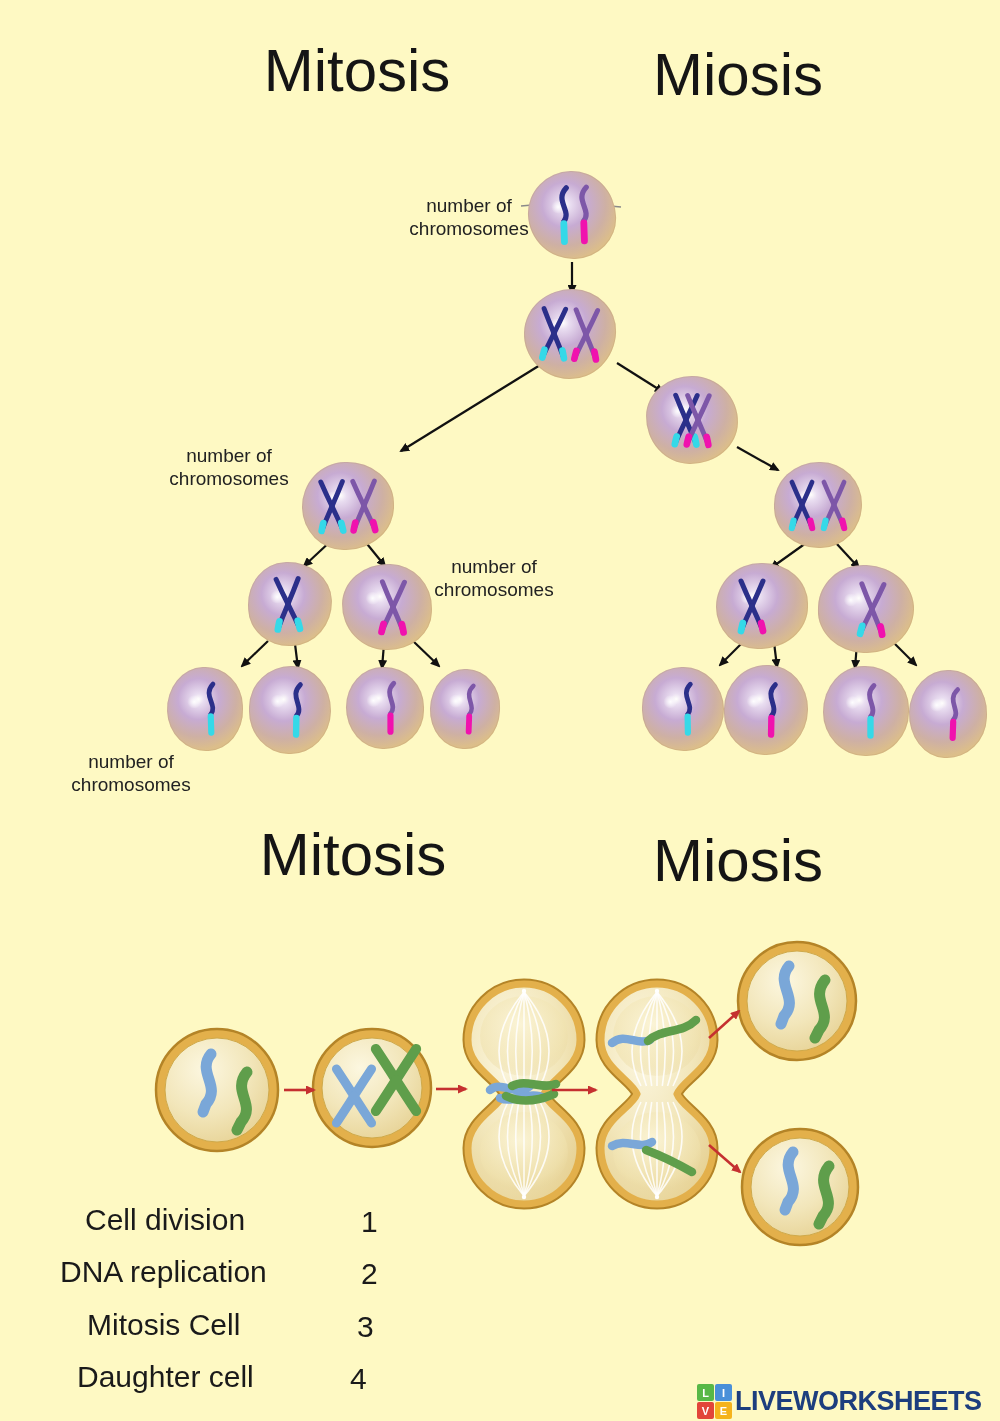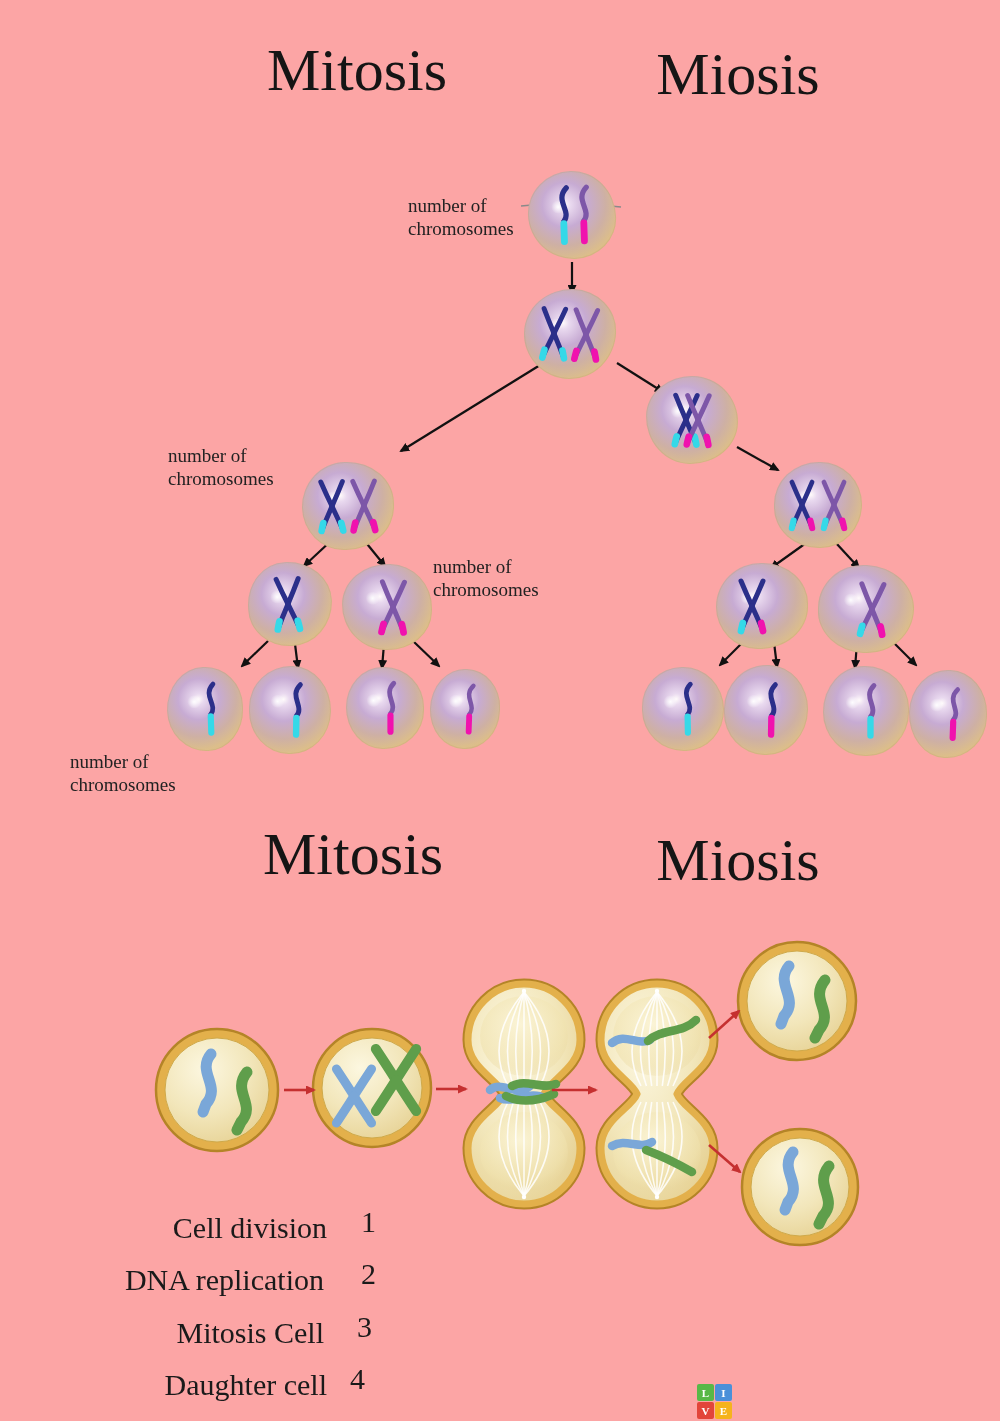--- a/index.html
+++ b/index.html
@@ -1,30 +1,30 @@
 <!DOCTYPE html>
 <html><head>
 <meta charset="utf-8">
 <style>
   html,body{margin:0;padding:0;background:#fff;}
-  .page{position:relative;width:1000px;height:1421px;background:#fca5a5;overflow:hidden;
-        font-family:Liberation Serif, serif;color:#141414;}
+  .page{position:relative;width:1000px;height:1421px;background:#fef9c3;overflow:hidden;
+        font-family:Liberation Sans, sans-serif;color:#141414;}
   .title{position:absolute;transform:translateX(-50%);font-size:60px;letter-spacing:0px;
          color:#151515;white-space:nowrap;}
-  .chrom-label{position:absolute;width:122px;text-align:left;font-size:19px;line-height:1.22;color:#222;}
+  .chrom-label{position:absolute;width:122px;text-align:center;font-size:19px;line-height:1.22;color:#222;}
   #overlay-svg{position:absolute;left:0;top:0;}
   .cell-blob{position:absolute;
      background:radial-gradient(circle at 42% 38%, rgba(255,255,255,.95) 0%, rgba(232,220,243,.95) 8%,
         #c7abd3 30%, #ceb0a4 55%, #dcbe8a 74%, #d8b981 100%);
      box-shadow: inset 0 0 0 1px rgba(186,155,105,.25);}
   .cell-blob svg{position:absolute;left:0;top:0;}
   .glint{position:absolute;width:15px;height:13px;border-radius:50%;
      background:radial-gradient(circle, rgba(255,255,255,.95) 0%, rgba(255,255,255,0) 70%);}
   .match-row{position:absolute;height:34px;font-size:30px;color:#1a1a1a;}
-  .match-label{position:absolute;top:8px;text-align:right;}
+  .match-label{position:absolute;top:0;text-align:left;}
   .match-number{position:absolute;top:2px;}
   .r1 .match-label{left:0;width:242px;} .r1 .match-number{left:276px;}
   .r2 .match-label{left:0;width:264px;} .r2 .match-number{left:301px;}
   .r3 .match-label{left:0;width:237px;} .r3 .match-number{left:270px;}
   .r4 .match-label{left:0;width:250px;} .r4 .match-number{left:273px;}
   .logo{position:absolute;left:697px;top:1384px;display:flex;align-items:center;}
   .logo-grid{display:grid;grid-template-columns:17px 17px;grid-template-rows:17px 17px;gap:1px;margin-right:3px;}
   .logo-sq{display:flex;align-items:center;justify-content:center;color:#fff;font-weight:bold;
            font-size:11px;border-radius:2px;}
   .logo-text{font-size:27px;font-weight:bold;letter-spacing:-0.5px;color:#1d3e7e;white-space:nowrap;}
@@ -403,14 +403,15 @@
     <span class="match-number">4</span>
   </div>
 
   <div class="logo">
     <div class="logo-grid">
       <div class="logo-sq" style="background: rgb(88, 184, 71);">L</div>
       <div class="logo-sq" style="background: rgb(74, 144, 217);">I</div>
       <div class="logo-sq" style="background: rgb(226, 69, 58);">V</div>
       <div class="logo-sq" style="background: rgb(245, 179, 28);">E</div>
     </div>
+    <div class="logo-text">LIVEWORKSHEETS</div>
   </div>
 </div>
 
 </body></html>

